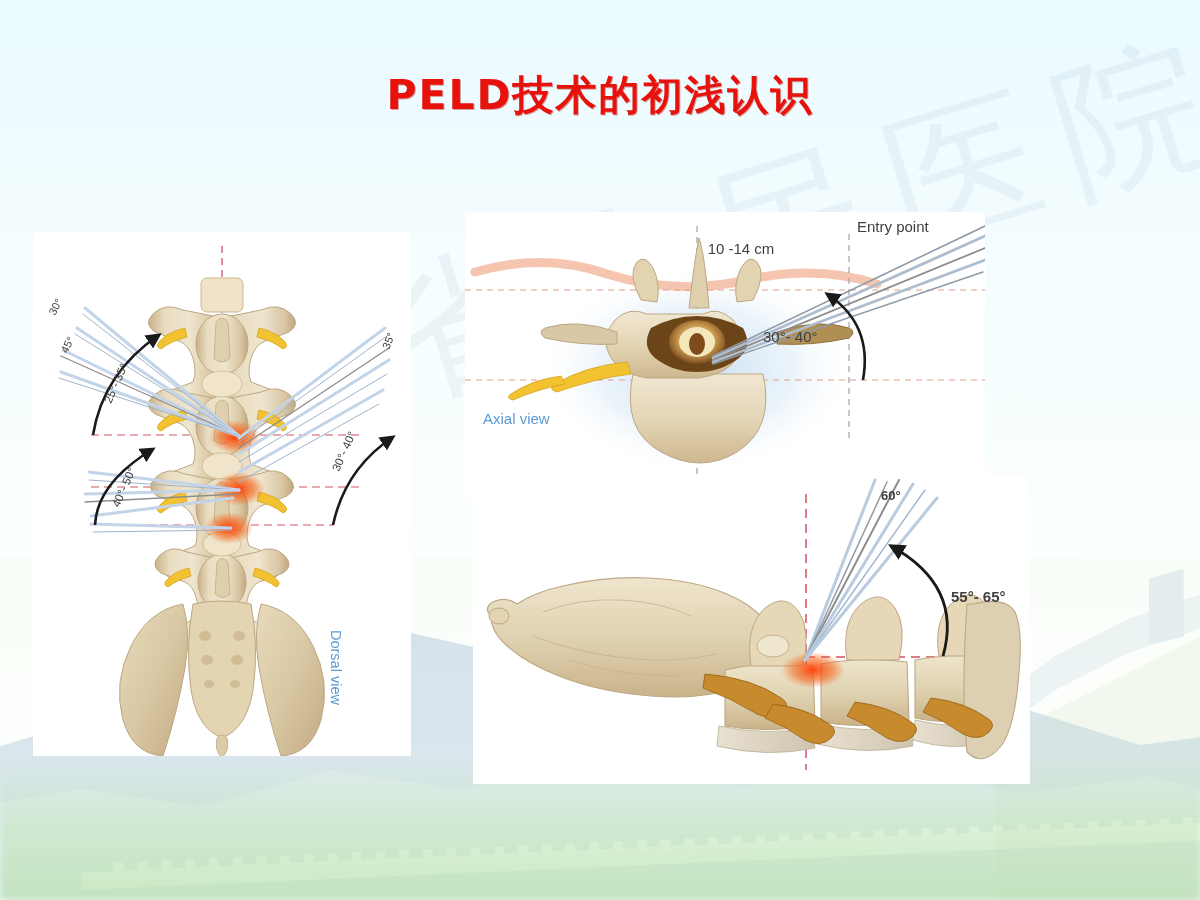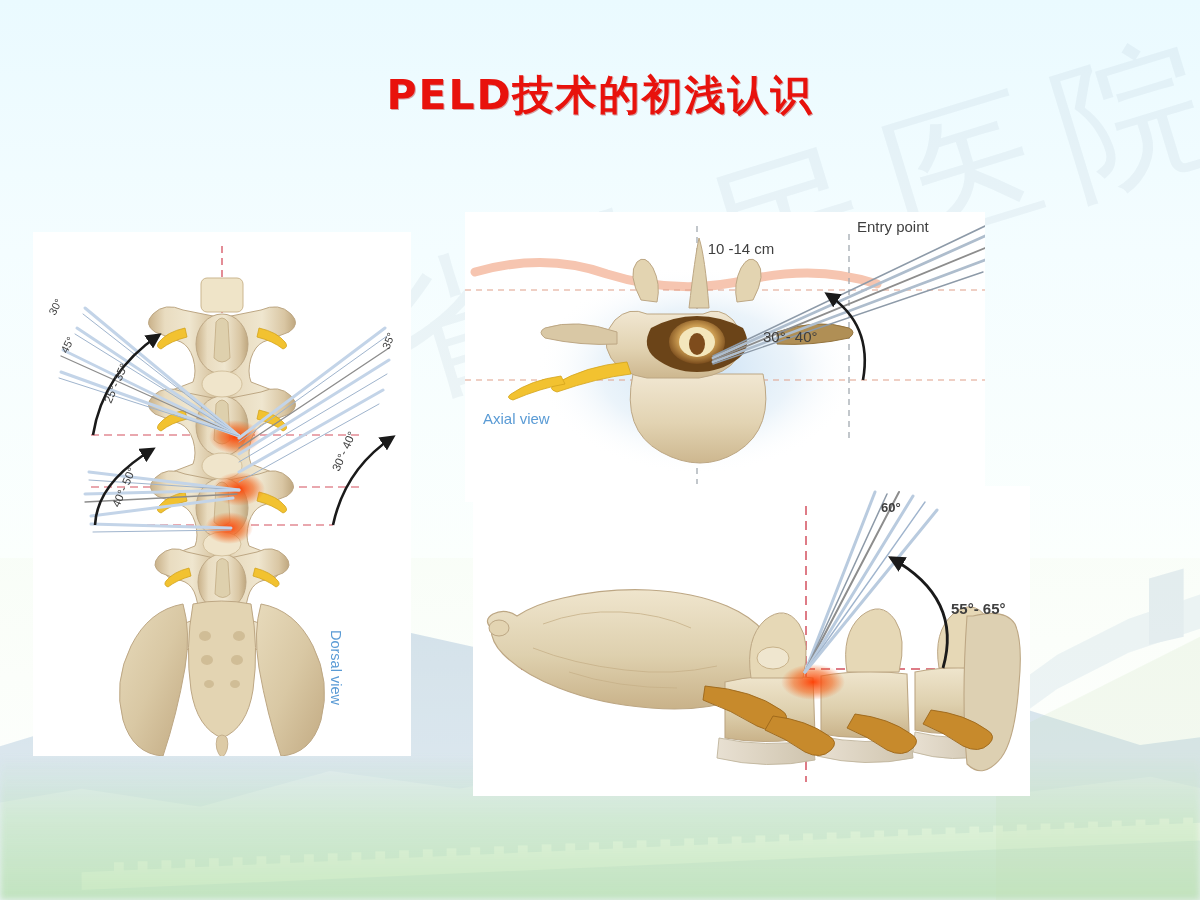--- a/index.html
+++ b/index.html
@@ -84,21 +84,21 @@
 
   
   .panel {
     position: absolute;
     background: #ffffff;
     overflow: hidden;
   }
 
   #panel-dorsal { left: 33px;  top: 232px; width: 378px; height: 524px; }
   #panel-axial  { left: 465px; top: 212px; width: 520px; height: 290px; }
-  #panel-lateral{ left: 473px; top: 486px; width: 557px; height: 310px; }
+  #panel-lateral{ left: 473px; top: 474px; width: 557px; height: 310px; }
 
   .panel svg { display: block; width: 100%; height: 100%; }
 
   
   .lbl-blue { fill: #5a9bd5; font-family: "Liberation Sans", sans-serif; }
   .lbl-dark { fill: #3f3f3f; font-family: "Liberation Sans", sans-serif; }
 </style>
 </head>
 <body>
 

